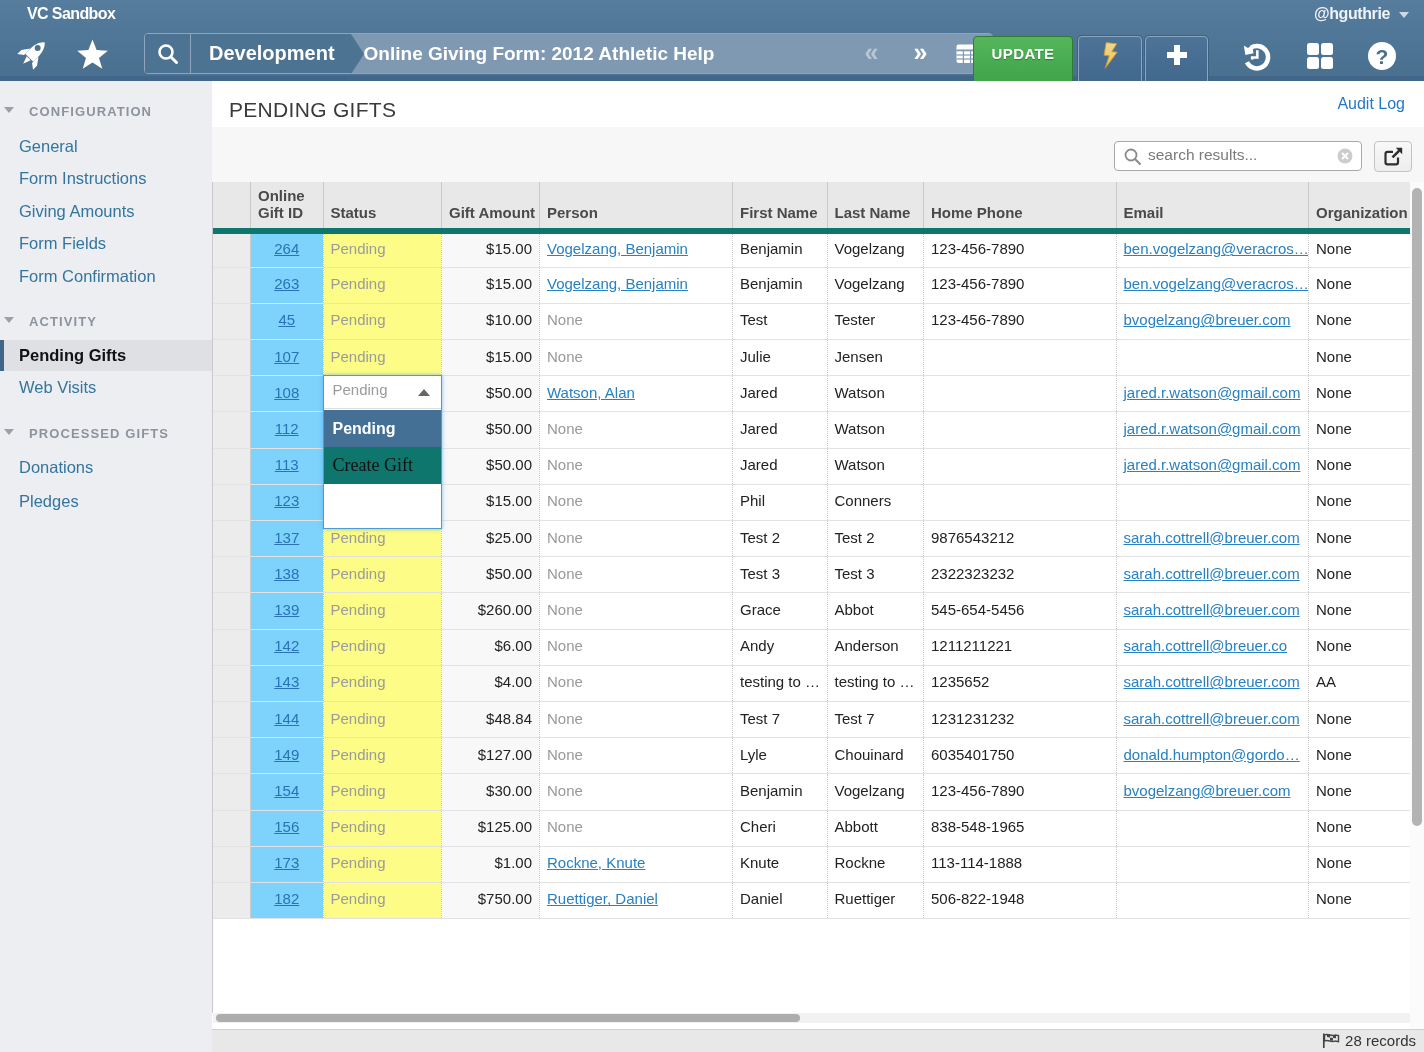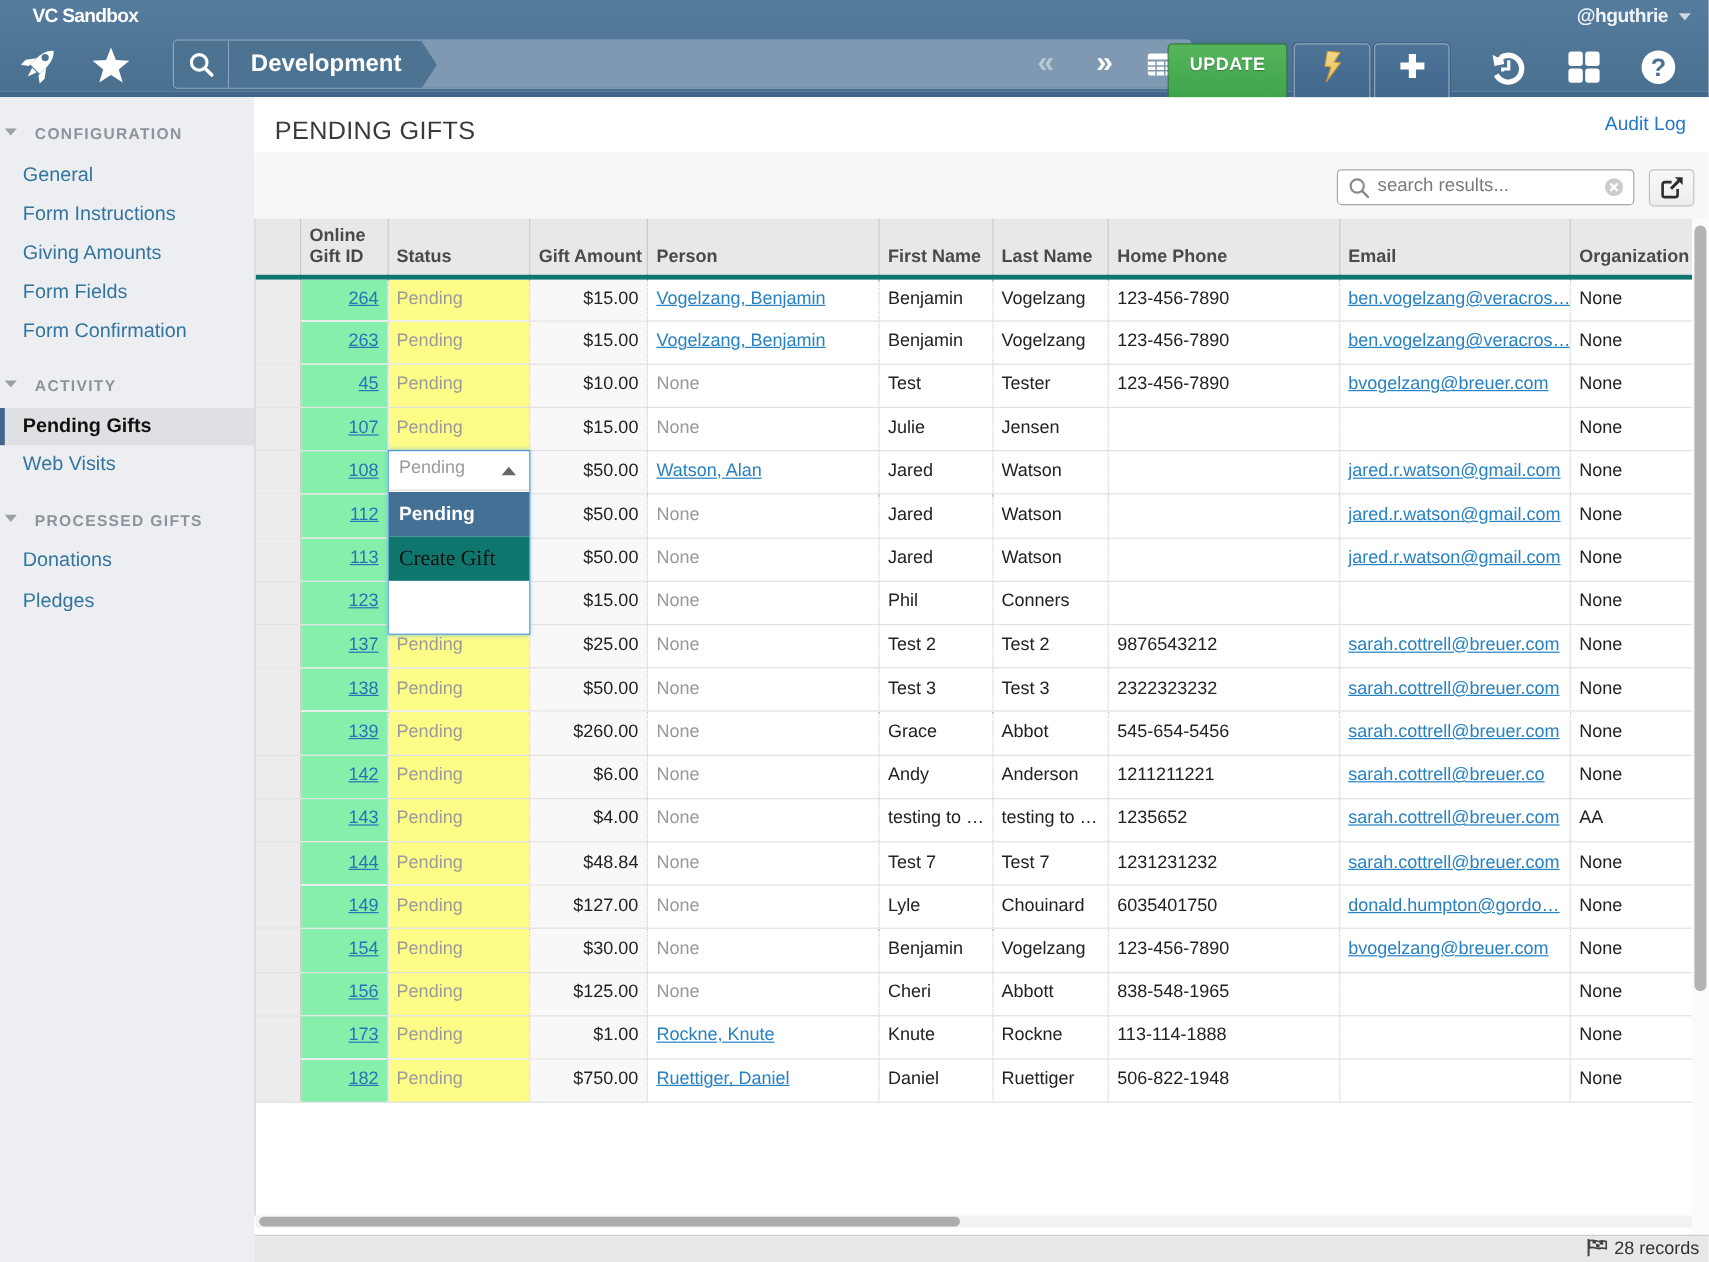--- a/index.html
+++ b/index.html
@@ -51,24 +51,24 @@
 #toolband { position:absolute; left:0; top:46px; width:1212px; height:55px; background:#f7f7f7; }
 #searchbox { position:absolute; right:62px; top:14px; width:248px; height:30px; background:#fff; border:1px solid #a8a8a8; border-radius:4px; color:#7a7a7a; font-size:15.5px; }
 #searchbox .ph { position:absolute; left:33px; top:4px; }
 #extbtn { position:absolute; right:12px; top:14px; width:38px; height:31px; background:linear-gradient(#f8f8f8,#ededed); border:1px solid #c3c3c3; border-radius:4px; }
 
 
 #tblwrap { position:absolute; left:0px; top:101px; width:1198px; height:831px; overflow:hidden; border-left:1px solid #c9c9c9; }
 table { border-collapse:collapse; table-layout:fixed; width:1197px; font-size:15px; color:#222; }
 th { white-space:nowrap; background:#e8e8e8; font-weight:bold; color:#4a4a4a; text-align:left; vertical-align:bottom; padding:4px 6px 7px 7px; border-right:1px solid #c9c9c9; font-size:15px; height:49px; }
 td { height:36.2px; padding:0 7px 3px 7px; border-right:1px dotted #c9c9c9; border-bottom:1px solid #e2e2e2; overflow:hidden; white-space:nowrap; }
-tr.hdr { border-bottom:4px solid #0f766e; }
+tr.hdr { border-bottom:6px solid #0f766e; }
 td.chk { background:#ececec; border-right:1px solid #ccc; }
 th.chk { border-right:1px solid #c9c9c9; }
-td.id { background:#86efac; text-align:right; }
+td.id { background:#7dd3fc; text-align:center; }
 td.id a { color:#2a72b8; }
 td.st { background:#fcfc86; color:#9b9b9b; }
 td.amt { background:#f8f8f8; text-align:right; }
 th.amt, th.id { text-align:left; } 
 a { text-decoration:underline; }
 td a { color:#2781c2; }
 .none { color:#999; }
 
 
 #hscroll { position:absolute; left:1px; top:932px; width:1197px; height:10px; background:#f2f2f2; }
@@ -110,20 +110,21 @@
 <div id="navgroup">
   <div id="searchbtn">
     <svg class="abs" style="left:11px;top:8px" width="24" height="24" viewBox="0 0 24 24">
       <circle cx="10" cy="10" r="6.5" fill="none" stroke="#fff" stroke-width="2.6"></circle>
       <line x1="15" y1="15" x2="20.5" y2="20.5" stroke="#fff" stroke-width="3" stroke-linecap="round"></line>
     </svg>
   </div>
   <div id="crumb">Development</div>
   <div id="crumbarrow"></div>
   <div id="lightseg">
+    <div id="navtitle">Online Giving Form: 2012 Athletic Help</div>
     <div class="chev" id="chev1">«</div>
     <div class="chev" id="chev2">»</div>
     <svg id="tblicon" width="25" height="24" viewBox="0 0 25 24">
       <rect x="1.5" y="2.5" width="21" height="18.5" rx="2" fill="#fff"></rect>
       <g stroke="#7e99b1" stroke-width="1.2">
         <line x1="1.5" y1="8.4" x2="22.5" y2="8.4" stroke-width="1.8"></line>
         <line x1="1.5" y1="13" x2="22.5" y2="13"></line>
         <line x1="1.5" y1="17" x2="22.5" y2="17"></line>
         <line x1="8.4" y1="8.4" x2="8.4" y2="21"></line>
         <line x1="15.6" y1="8.4" x2="15.6" y2="21"></line>

